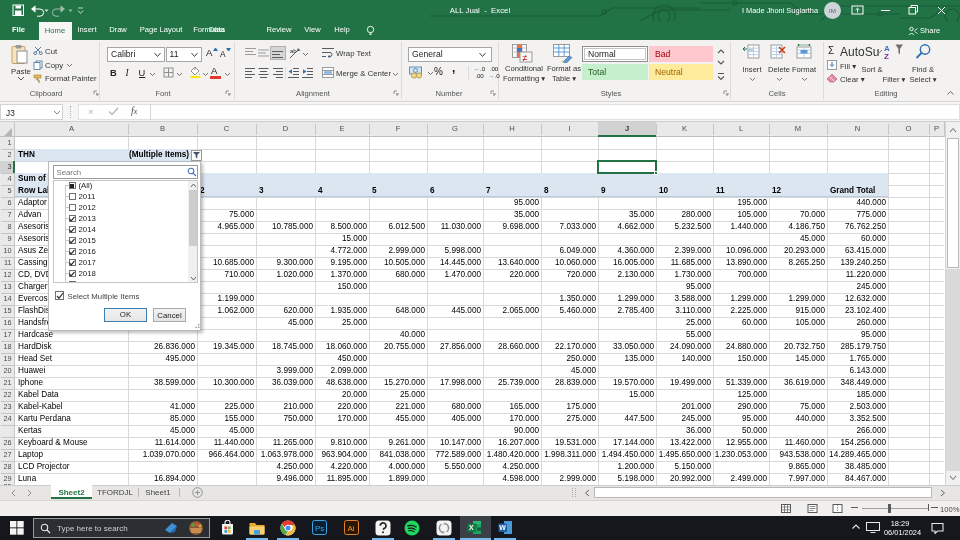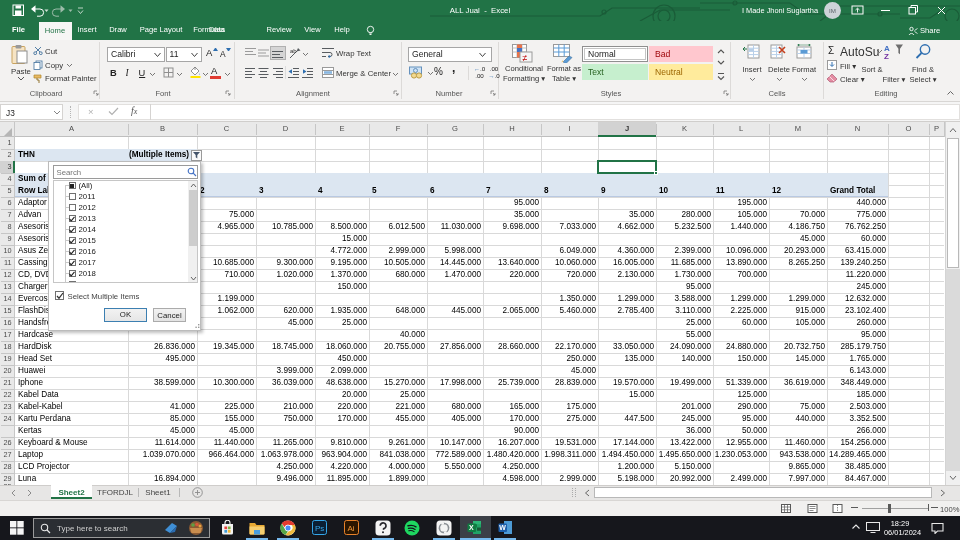--- a/index.html
+++ b/index.html
@@ -296,21 +296,21 @@
 <path d="M8.5 18.5 l2 -1 l-1.2 -1.2 z" fill="#f2c66f"></path>
     </svg>
 <div class="rlab" style="left:534px;top:64px;width:60px;color:#333;font-size:7.6px">Format as</div>
 <div class="rlab" style="left:534px;top:74px;width:60px;color:#333;font-size:7.6px">Table ▾</div>
 <div class="ab" style="left:582px;top:46px;width:66px;height:16px;background:#fff;border:1px solid #8f8f8f"></div>
 <div class="ab" style="left:584px;top:48px;width:62px;height:12px;border:1px solid #c5c5c5"></div>
 <div class="celltxt" style="left:588px;top:48.25px;width:50px;font-size:8.6px;color:#222">Normal</div>
 <div class="ab" style="left:649px;top:46px;width:64px;height:16px;background:#ffc7ce"></div>
 <div class="celltxt" style="left:655px;top:48.25px;width:50px;font-size:8.6px;color:#9c0006">Bad</div>
 <div class="ab" style="left:582px;top:63.5px;width:66px;height:16px;background:#c6efce"></div>
-<div class="celltxt" style="left:588px;top:65.75px;width:50px;font-size:8.6px;color:#276221">Text</div>
+<div class="celltxt" style="left:588px;top:65.75px;width:50px;font-size:8.6px;color:#276221">Total</div>
 <div class="ab" style="left:649px;top:63.5px;width:64px;height:16px;background:#ffeb9c"></div>
 <div class="celltxt" style="left:655px;top:65.75px;width:50px;font-size:8.6px;color:#9c6500">Neutral</div>
 <svg class="ab" style="left:716px;top:47" width="10" height="38" viewBox="0 0 10 38">
 <g stroke="#555" stroke-width="1.1" fill="none">
         <path d="M2 6 l3 -3 l3 3"></path>
         <path d="M2 14 l3 3 l3 -3"></path>
         <path d="M2 26.5 h6 M2 29.5 l3 3 l3 -3"></path>
       </g>
     </svg>
 <svg class="ab" style="left:743px;top:44" width="17" height="15" viewBox="0 0 17 15">

